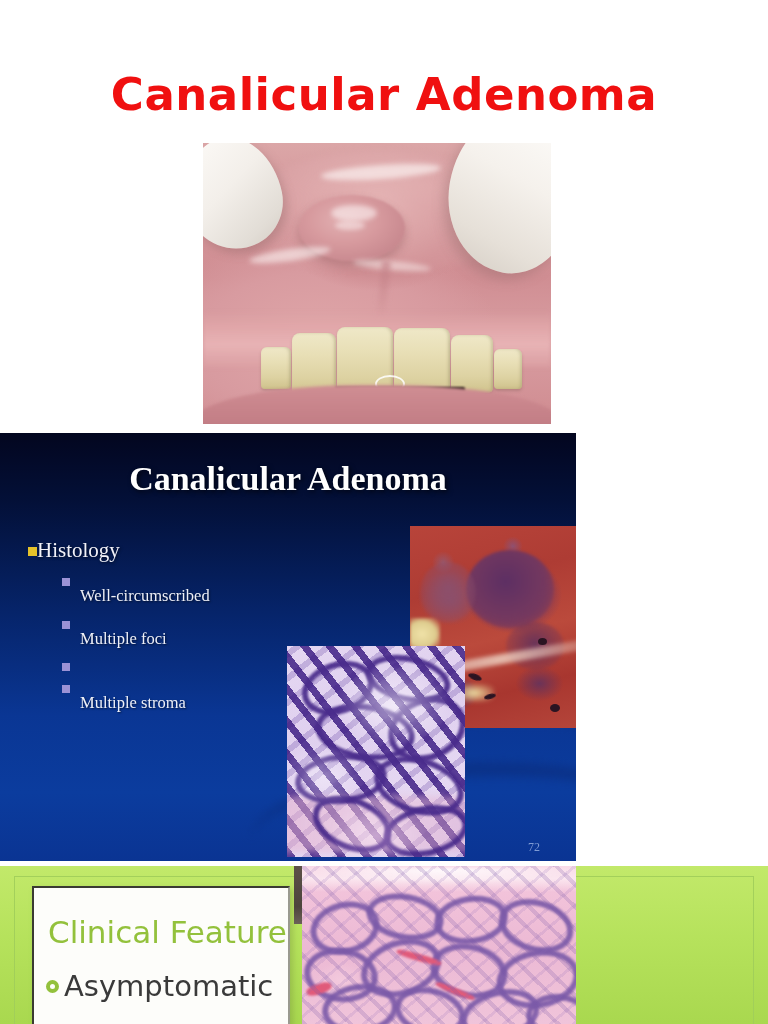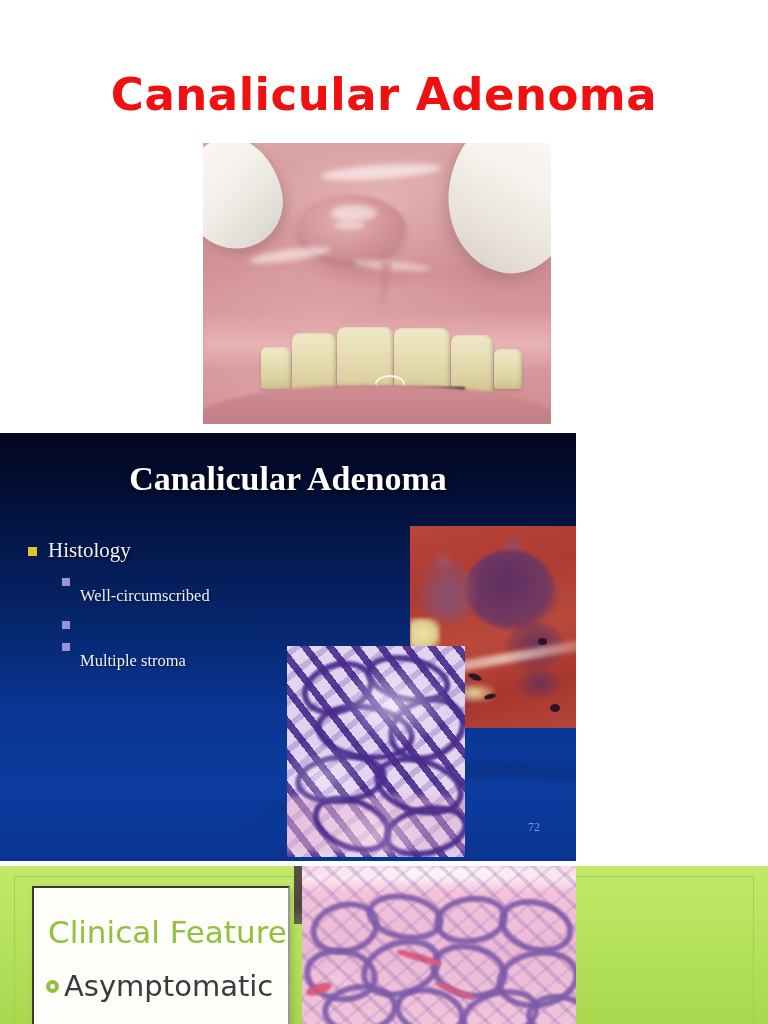--- a/index.html
+++ b/index.html
@@ -211,21 +211,20 @@
     white-space: nowrap;
   }
   .blue-body {
     position: absolute;
     left: 28px; top: 105px;
     width: 280px;
   }
   .bullet-l1 {
     display: flex;
     align-items: flex-start;
-    gap: 11px;
     margin-bottom: 9px;
   }
   .bullet-l1 .sq {
     width: 9px; height: 9px;
     background: #e5c22b;
     margin-top: 9px;
     flex: 0 0 auto;
   }
   .bullet-l1 .txt {
     font-family: "Liberation Serif", "DejaVu Serif", serif;
@@ -251,21 +250,21 @@
     font-family: "Liberation Serif", "DejaVu Serif", serif;
     font-size: 16.5px;
     color: #eef0f8;
     line-height: 1.24;
     max-width: 196px;
     text-shadow: 1px 1px 2px rgba(0,0,0,0.55);
     margin-top: 15px;
   }
   .slide-number {
     position: absolute;
-    right: 36px; bottom: 26px;
+    right: 36px; bottom: 6px;
     font-family: "Liberation Serif", "DejaVu Serif", serif;
     font-size: 12px;
     color: #7f9bd4;
   }
 
   
   .histo-red {
     position: absolute;
     left: 410px; top: 526px;
     width: 166px; height: 202px;
@@ -527,20 +526,24 @@
       <span class="sq"></span>
       <span class="txt">Histology</span>
     </div>
     <div class="sublist">
       <div class="bullet-l2">
         <span class="sq"></span>
         <span class="txt">Well-circumscribed</span>
       </div>
       <div class="bullet-l2">
         <span class="sq"></span>
+        <span class="txt">Multiple foci</span>
+      </div>
+      <div class="bullet-l2">
+        <span class="sq"></span>
       </div>
       <div class="bullet-l2">
         <span class="sq"></span>
         <span class="txt">Multiple stroma</span>
       </div>
     </div>
   </div>
 
   <div class="slide-number">72</div>
 </div>

